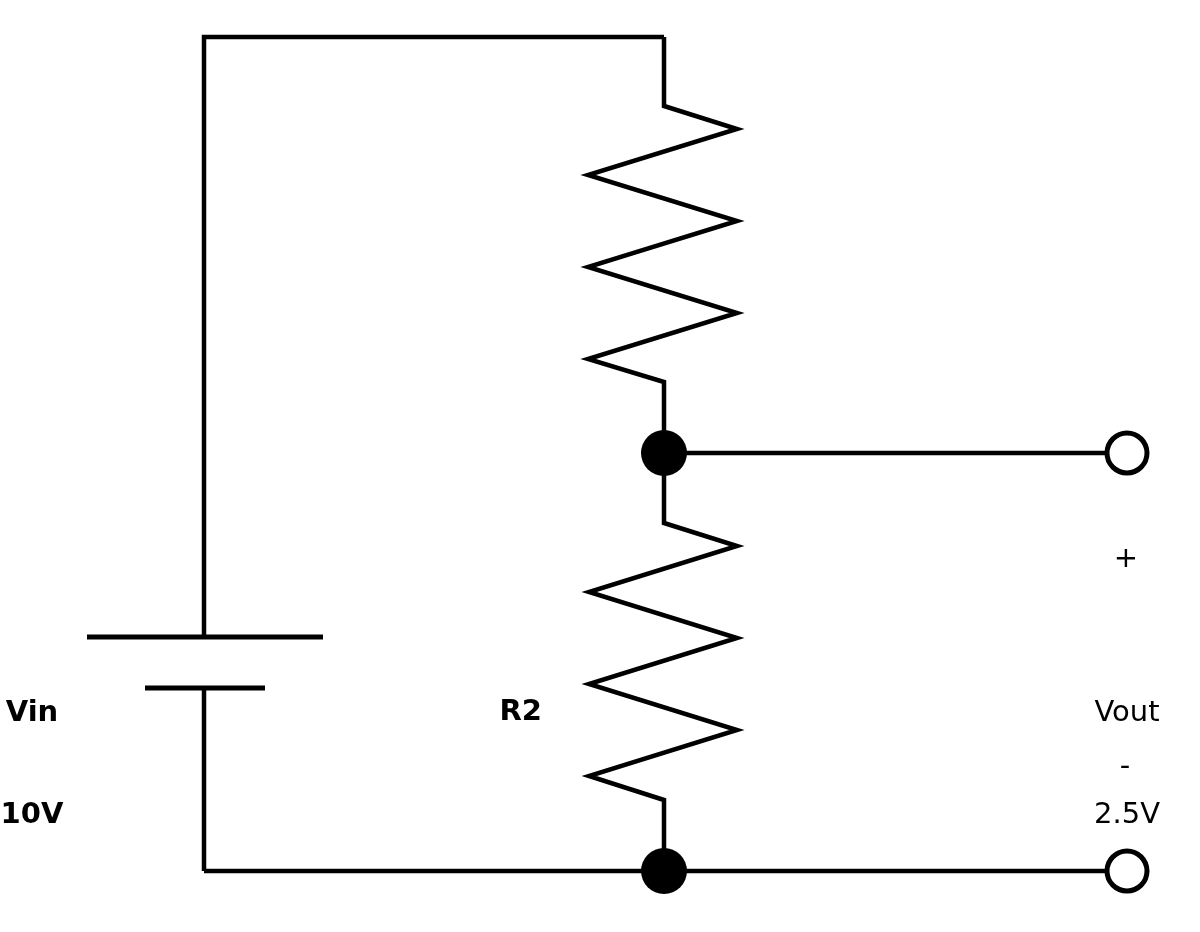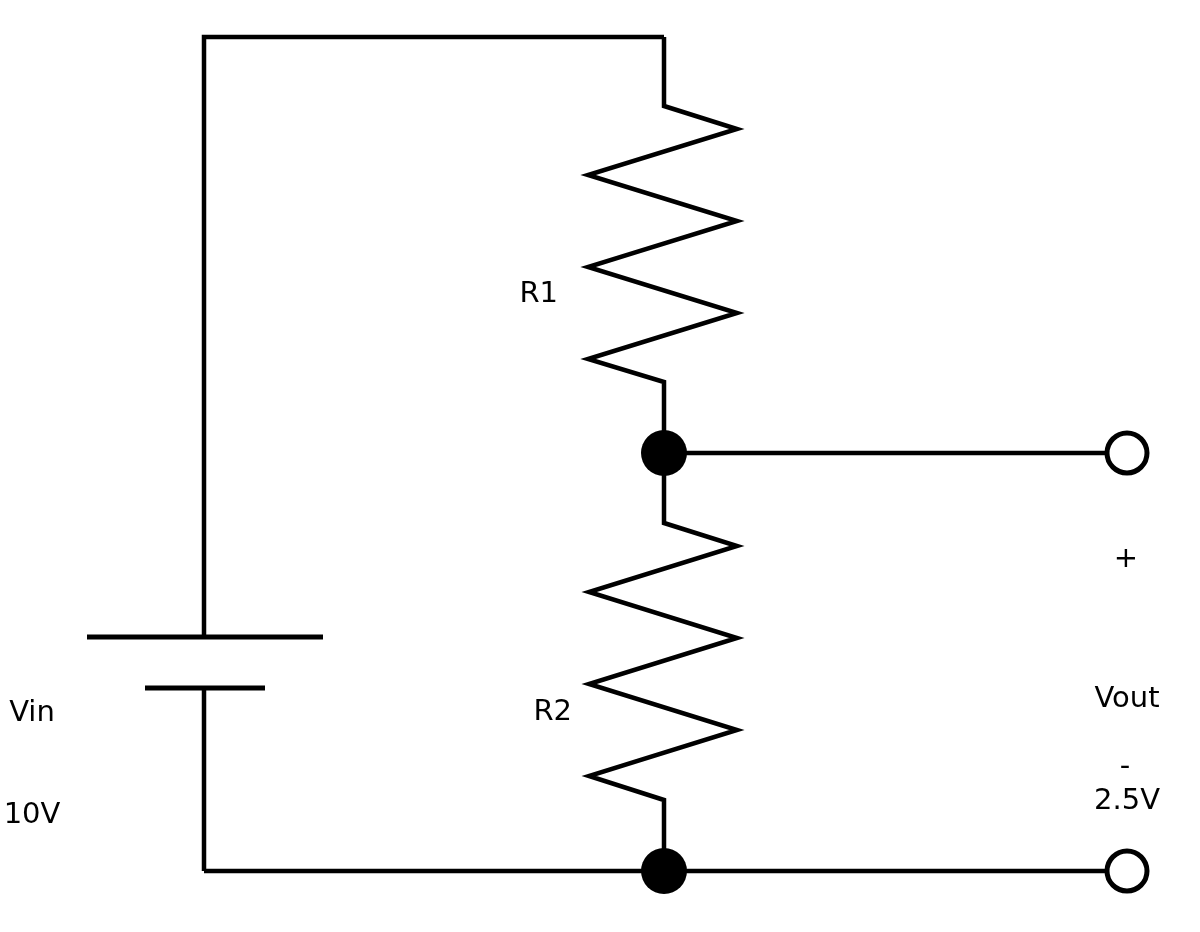--- a/index.html
+++ b/index.html
@@ -22,25 +22,25 @@
   }
   .label {
     position: absolute;
     font-size: 29px;
     line-height: 34px;
     color: #000000;
     white-space: pre;
   }
   .label.center { text-align: center; }
   .label.right  { text-align: right; }
-  #vin-label   { left: 0px;    top: 626px; width: 64px;  }
+  #vin-label   { left: 0px;    top: 626px; width: 64px; font-weight: bold;  }
   #r1-label    { left: 258px;  top: 207px; width: 300px; }
-  #r2-label    { left: 272px;  top: 625px; width: 300px; }
+  #r2-label    { left: 242px;  top: 625px; width: 300px; font-weight: bold; }
   #plus-sign   { left: 1086px; top: 540px; width: 80px;  }
-  #vout-label  { left: 1066px; top: 612px; width: 122px; }
+  #vout-label  { left: 1066px; top: 626px; width: 122px; }
   #minus-sign  { left: 1085px; top: 748px; width: 80px;  }
 </style>
 </head>
 <body>
 
 <svg id="canvas-svg" width="1200" height="932" viewBox="0 0 1200 932">
 
   <polyline points="204,637 204,37 664,37" fill="none" stroke-width="4.5" stroke-linejoin="miter" stroke="#000000"></polyline>
 
   <g>
@@ -63,21 +63,20 @@
   <circle cx="1127" cy="453" r="20" stroke-width="5" fill="#ffffff" stroke="#000000"></circle>
   <circle cx="1127" cy="871" r="20" stroke-width="5" fill="#ffffff" stroke="#000000"></circle>
 </svg>
 
 <div id="vin-label" class="label center">
   <div>Vin</div>
   <div>10V</div>
 </div>
 
 <div id="r1-label" class="label right">
-  <div>R1</div>
 </div>
 
 <div id="r2-label" class="label right">
   <div>R2</div>
 </div>
 
 <div id="plus-sign" class="label center">+</div>
 
 <div id="vout-label" class="label center">
   <div>Vout</div>

